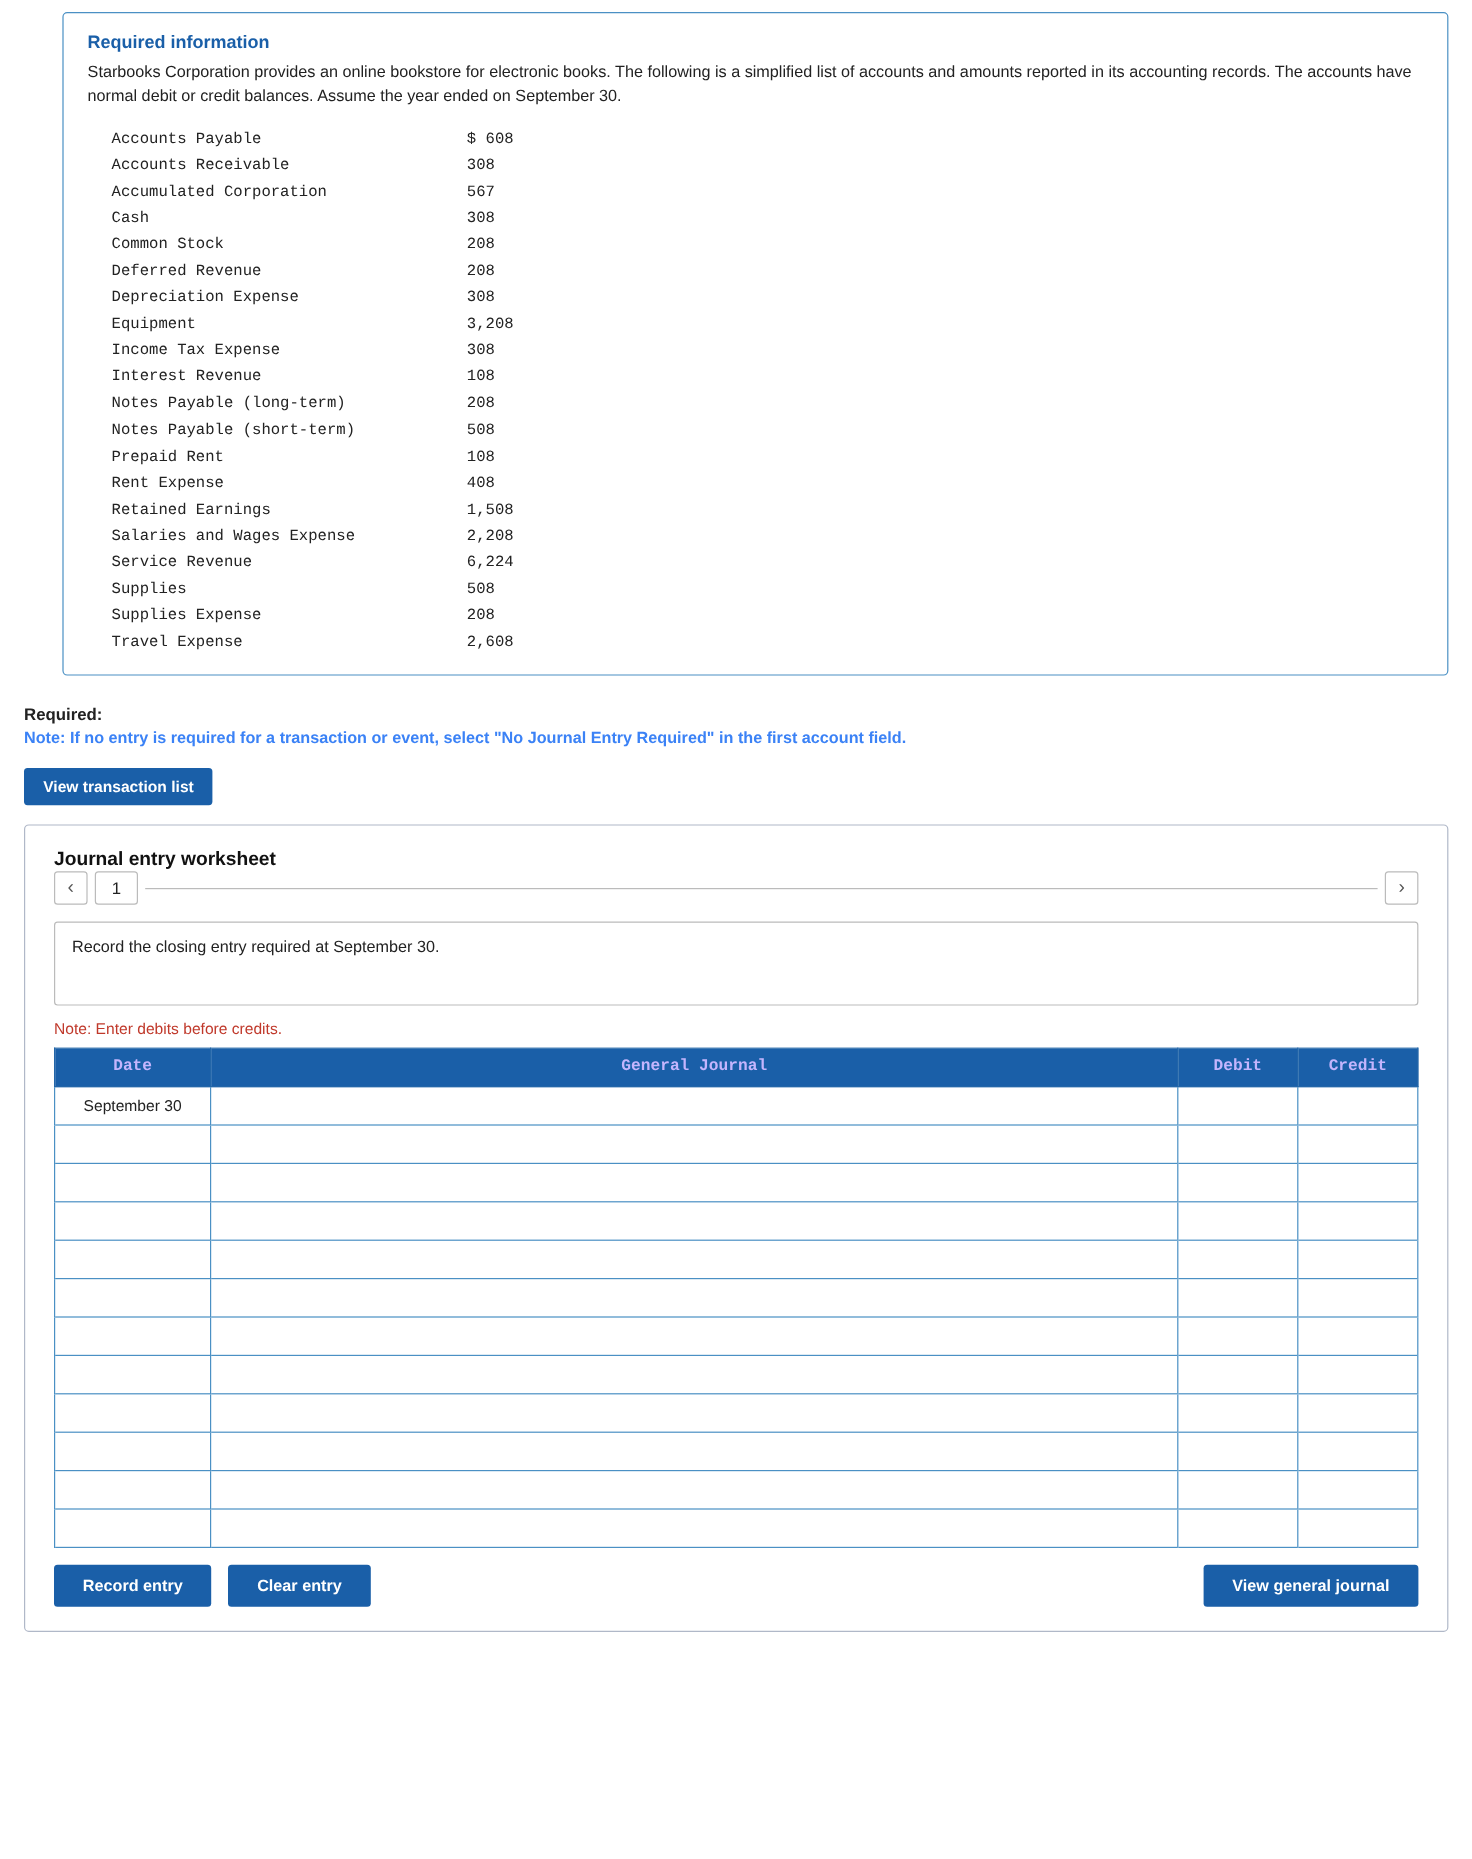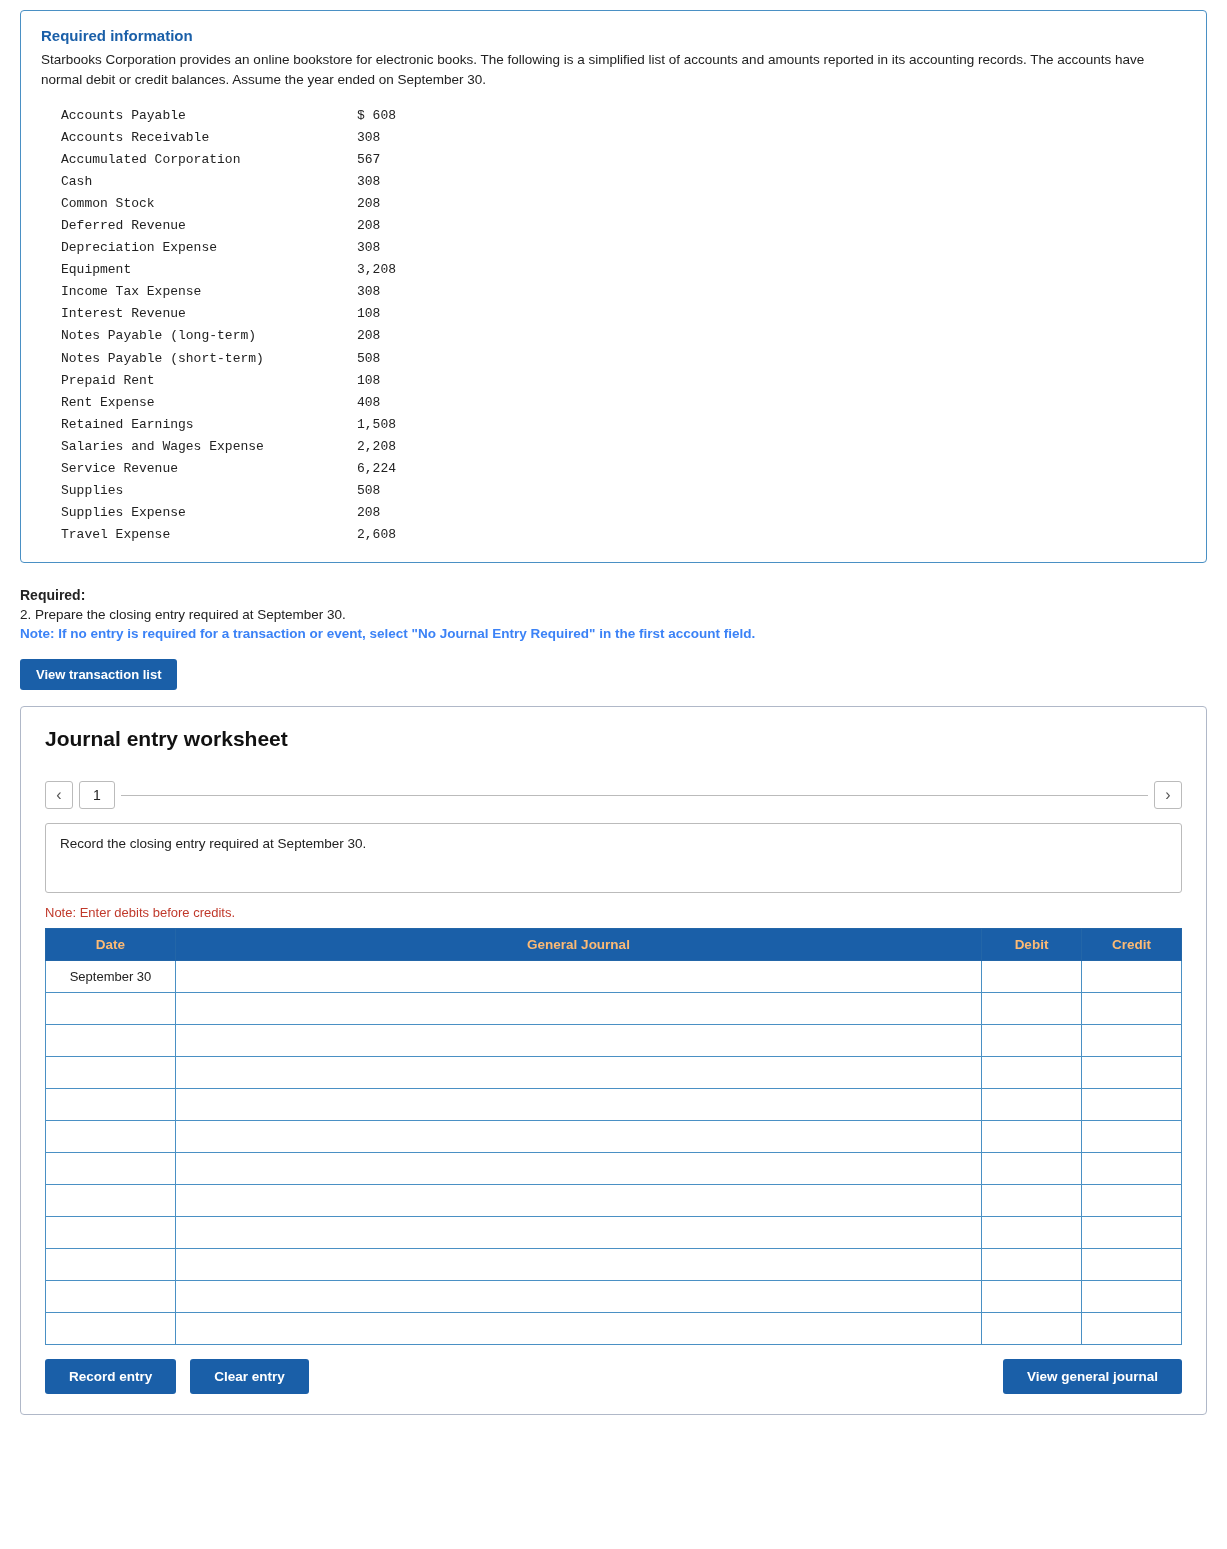--- a/index.html
+++ b/index.html
@@ -12,20 +12,21 @@
       min-height: 1549px;
       padding: 10px 20px;
     }
 
     .required-info-box {
       border: 1.5px solid #4a90c4;
       border-radius: 4px;
       padding: 16px 20px;
       margin-bottom: 24px;
       background: #fff;
+      margin-left: 32px;
     }
 
     .required-info-title {
       color: #1a5fa8;
       font-weight: bold;
       font-size: 15px;
       margin-bottom: 6px;
     }
 
     .required-info-subtitle {
@@ -98,23 +99,23 @@
 
     .worksheet-container {
       border: 1.5px solid #b0b8c8;
       border-radius: 4px;
       padding: 20px 24px;
       background: #fff;
       margin-bottom: 10px;
     }
 
     .worksheet-title {
-      font-size: 21px;
-      font-weight: bold;
-      margin-bottom: 30px;
+      font-size: 16px;
+      font-weight: bold;
+      margin-bottom: 0;
       color: #111;
     }
 
     .nav-row {
       display: flex;
       align-items: center;
       margin-bottom: 14px;
       gap: 6px;
     }
 
@@ -167,21 +168,22 @@
     }
 
     .journal-table {
       width: 100%;
       border-collapse: collapse;
       margin-bottom: 14px;
     }
 
     .journal-table thead tr {
       background: #1a5fa8;
-      color: #fdba74;
+      color: #c4b5fd;
+      font-family: Liberation Mono, monospace;
     }
 
     .journal-table thead th {
       padding: 8px 10px;
       font-size: 13.5px;
       font-weight: bold;
       text-align: center;
       border: 1px solid #2366a8;
     }
 
@@ -345,24 +347,20 @@
       <div class="account-row">
         <span class="account-name">Travel Expense</span>
         <span class="account-value">2,608</span>
       </div>
     </div>
 </div>
 
 
 <div class="required-section">
   <div class="required-label">Required:</div>
-  <div class="required-instruction">
-    <span>2.</span>
-    <span>Prepare the closing entry required at September 30.</span>
-  </div>
   <div class="required-note">Note: If no entry is required for a transaction or event, select "No Journal Entry Required" in the first account field.</div>
 </div>
 
 <button class="view-transaction-btn">View transaction list</button>
 
 
 <div class="worksheet-container">
   <div class="worksheet-title">Journal entry worksheet</div>
 
   <div class="nav-row">

